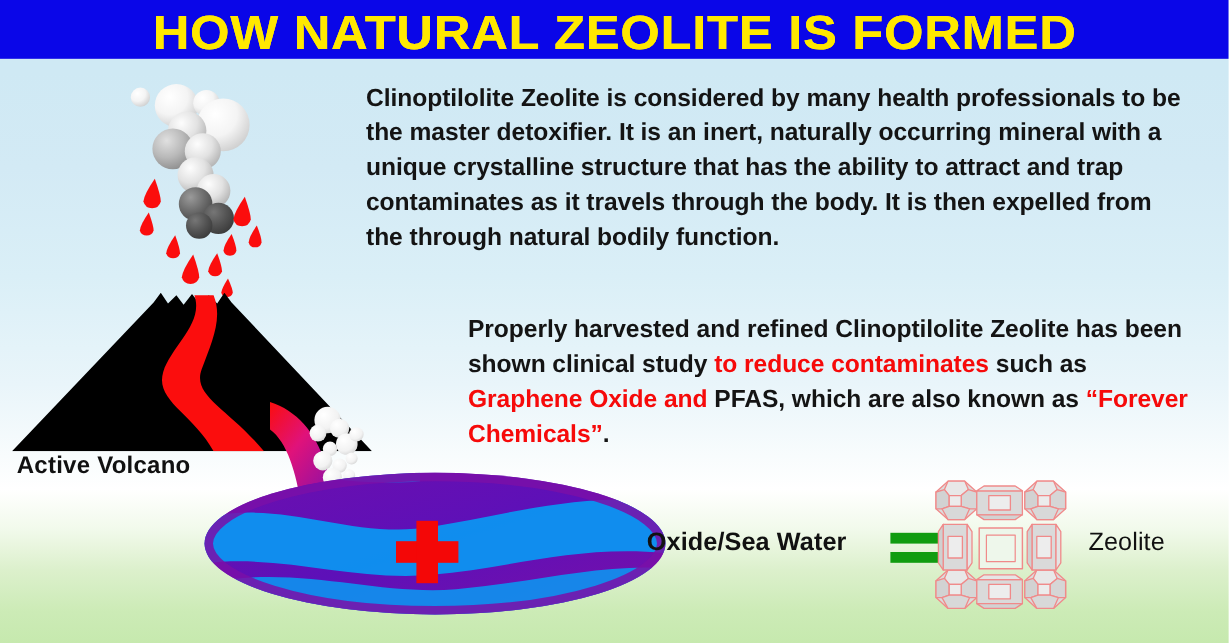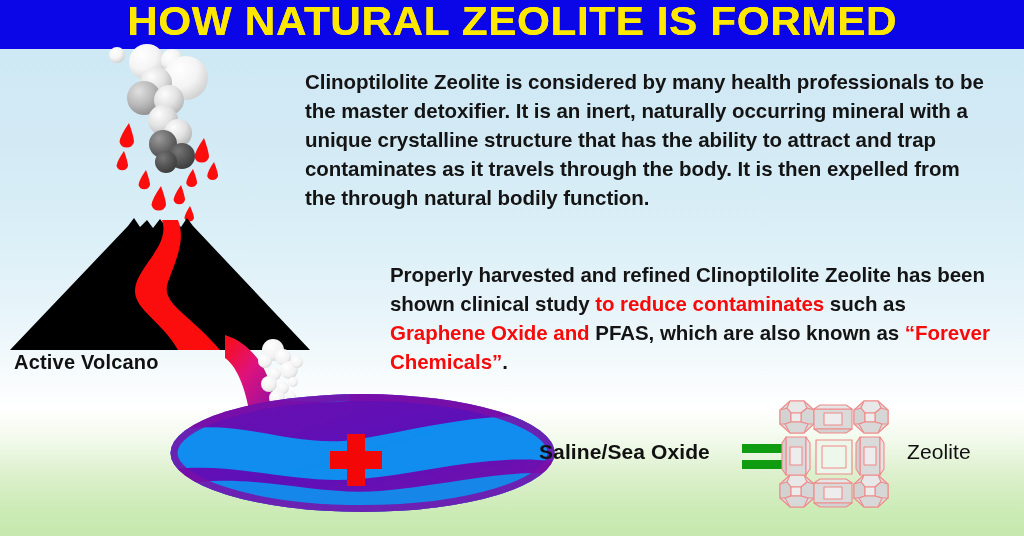--- a/index.html
+++ b/index.html
@@ -21,21 +21,21 @@
       #f2faec 440px,
       #dcf0cc 475px,
       #ccebb6 510px,
       #c6e9ae 536px);
   }
 
   
   #header{
     position:absolute;left:0;top:0;width:1024px;height:49px;
     background:#0a06e8;
-    display:flex;align-items:flex-start;justify-content:center;
+    display:flex;align-items:flex-end;justify-content:center;
     overflow:hidden;
   }
   #header-title{
     color:#ffe800;
     font-family:"Liberation Sans",sans-serif;
     font-weight:bold;
     font-size:40px;
     letter-spacing:0.5px;
     line-height:42px;
     transform:scaleX(1.06);
@@ -51,21 +51,21 @@
     font-weight:bold;
     font-size:20.5px;
     line-height:29px;
     letter-spacing:-0.05px;
   }
   #para1{left:305px;top:67px;width:690px;}
   #para2{left:390px;top:260px;width:600px;}
   .red{color:#f60a0a;}
 
   
-  #volcano-group{position:absolute;left:0px;top:38px;width:330px;height:340px;}
+  #volcano-group{position:absolute;left:0px;top:64px;width:330px;height:340px;}
 
   #volcano-cone{
     position:absolute;left:10px;top:180px;width:300px;height:132px;
   }
   #volcano-label{
     position:absolute;left:14px;top:313px;
     font-family:"Liberation Sans",sans-serif;
     font-weight:bold;font-size:20px;color:#111;
     letter-spacing:0.2px;
   }
@@ -215,21 +215,21 @@
       <rect x="0" y="0" width="385" height="120" fill="url(#seaBase)"></rect>
       <path d="M-10 42 C60 18 120 58 190 46 C260 34 320 16 400 26 L400 70 C320 58 260 80 190 86 C120 92 60 66 -10 78 Z" fill="#0d93f0" opacity="0.96"></path>
       <path d="M-10 96 C70 74 140 104 210 98 C280 92 340 74 400 82 L400 130 L-10 130 Z" fill="#0d93f0" opacity="0.9"></path>
       <path d="M-10 4 C60 -6 120 14 180 8 L180 -12 L-10 -12 Z" fill="#0d93f0" opacity="0.55"></path>
       <ellipse cx="192.5" cy="60" rx="192" ry="59" fill="none" stroke="#7a0fa8" stroke-width="14" opacity="0.85"></ellipse>
     </g>
   </svg>
   <div id="cross-h" style="left:330px;top:451px;width:52px;height:18px;"></div>
   <div id="cross-v" style="left:347px;top:434px;width:18px;height:52px;"></div>
 
-  <div id="saline-label">Saline/Sea Oxide</div>
+  <div id="saline-label">Oxide/Sea Water</div>
 
   <div id="equals">
     <div class="eqbar" style="top:0;"></div>
     <div class="eqbar" style="top:16px;"></div>
   </div>
 
   <svg id="zeolite-cage" viewBox="0 0 124 120">
     <g fill="#dedede" stroke="#f08a8a" stroke-width="1.1" stroke-linejoin="round">
 
       <g transform="translate(6,5)">

